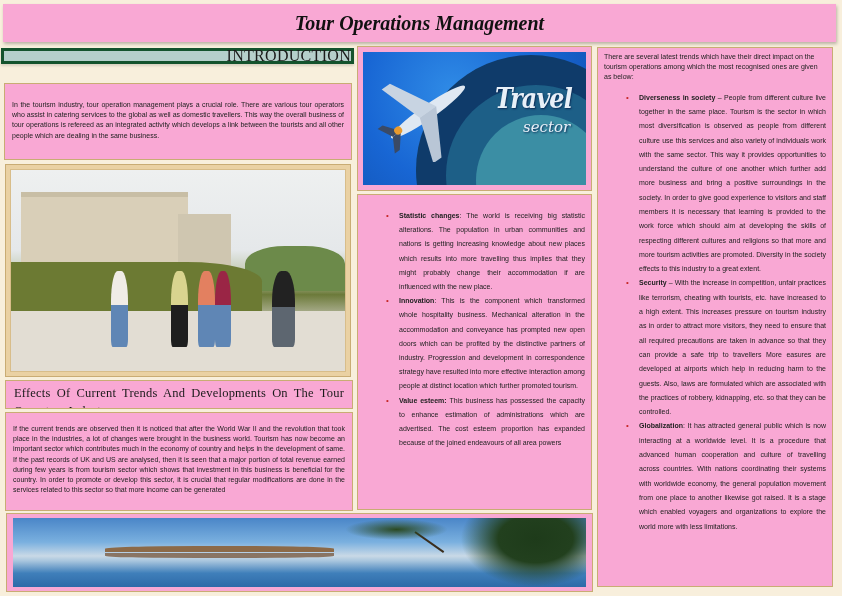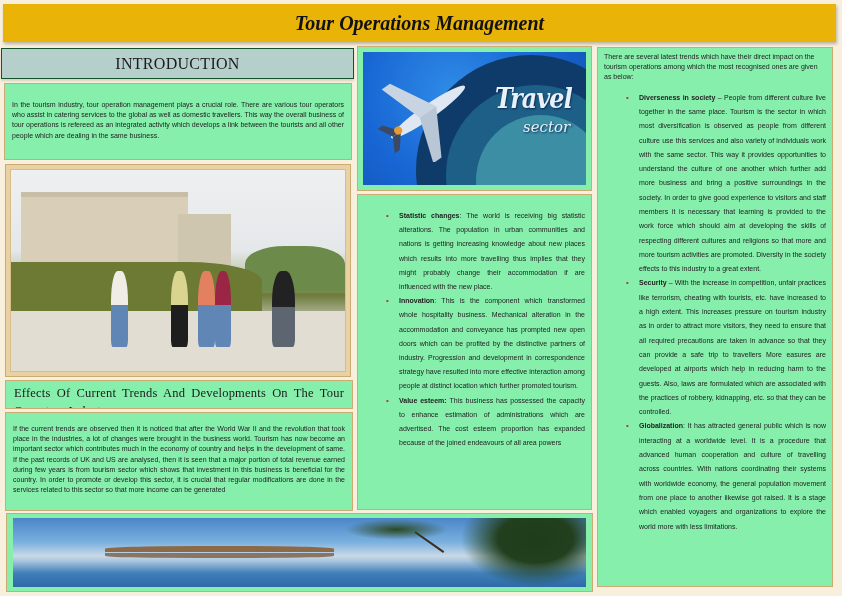--- a/index.html
+++ b/index.html
@@ -1,24 +1,24 @@
 <!DOCTYPE html>
 <html><head>
 <meta charset="utf-8">
 <style>
   * { box-sizing: border-box; margin: 0; padding: 0; }
   html, body { width: 842px; height: 596px; overflow: hidden; }
   body { background: #f8efdc; font-family: "Liberation Sans", "DejaVu Sans", sans-serif; position: relative; color: #1a1a1a; }
 
-  .title-bar { position: absolute; left: 3px; top: 4px; width: 833px; height: 38px; background: #eab308; box-shadow: 1px 2px 3px rgba(0,0,0,0.25); display: flex; align-items: center; justify-content: center; }
+  .title-bar { position: absolute; left: 3px; top: 4px; width: 833px; height: 38px; background: #f9a8d4; box-shadow: 1px 2px 3px rgba(0,0,0,0.25); display: flex; align-items: center; justify-content: center; }
   .title-bar h1 { font-family: "Liberation Serif", "DejaVu Serif", serif; font-style: italic; font-weight: bold; font-size: 20px; color: #111; }
 
-  .panel { position: absolute; background: #86efac; border: 1px solid #c9ac74; }
+  .panel { position: absolute; background: #f9a8d4; border: 1px solid #c9ac74; }
 
-  .intro-head { position: absolute; left: 1px; top: 48px; width: 353px; height: 31px; background: #b5cfcb; border: 1px solid #14532d; display: flex; align-items: center; justify-content: center; box-shadow: 0 2px 2px rgba(0,0,0,0.12); }
+  .intro-head { position: absolute; left: 1px; top: 48px; width: 353px; height: 16px; background: #b5cfcb; border: 3px solid #14532d; display: flex; align-items: center; justify-content: flex-end; box-shadow: 0 2px 2px rgba(0,0,0,0.12); }
   .intro-head span { font-family: "Liberation Serif", "DejaVu Serif", serif; font-size: 16px; color: #1b1b1b; letter-spacing: 0.3px; }
 
   .intro-body { left: 4px; top: 83px; width: 348px; height: 77px; padding: 16px 7px 0 7px; }
   .p-small { font-size: 7px; line-height: 10.2px; text-align: justify; color: #222; }
 
   .photo-frame { left: 5px; top: 164px; width: 346px; height: 213px; padding: 4px; background: #ead1a3; }
   .photo { width: 100%; height: 100%; border: 1px solid #d8bd8a; position: relative; overflow: hidden;
     background: linear-gradient(180deg, #eef0f0 0%, #e5e8ea 40%, #b7c1a0 55%, #6c7a3a 62%, #d8d4cc 78%, #e7e3da 100%); }
   .photo .building { position: absolute; left: 3%; top: 11%; width: 50%; height: 40%; background: #d9cfb8; border-top: 5px solid #c8bea5; }
   .photo .building2 { position: absolute; left: 50%; top: 22%; width: 16%; height: 26%; background: #cfc6b0; }

